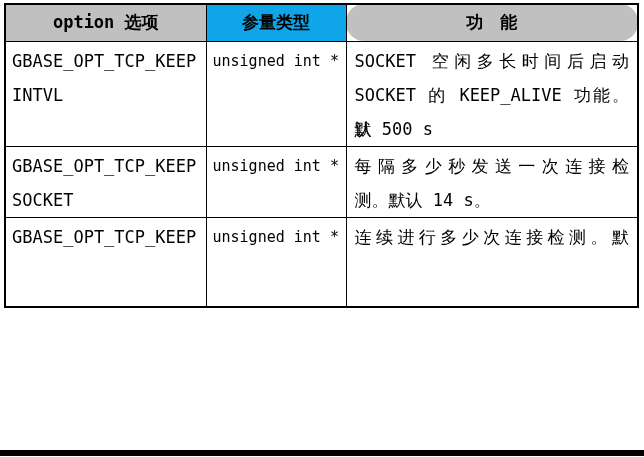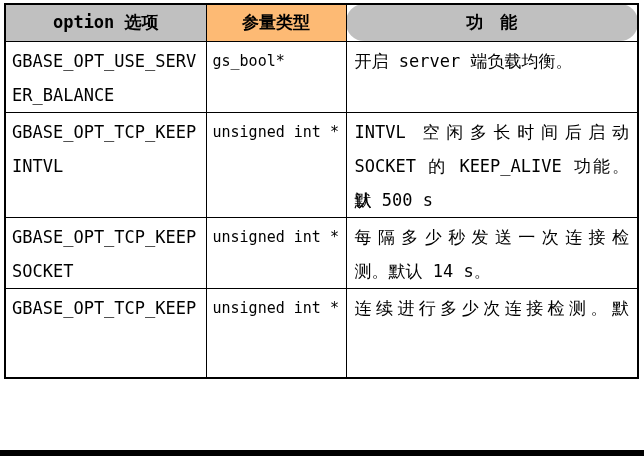--- a/index.html
+++ b/index.html
@@ -65,47 +65,35 @@
 
   <table class="options-table">
     <colgroup>
       <col style="width:201px">
       <col style="width:140px">
       <col style="width:292px">
     </colgroup>
     <thead>
       <tr class="hdr">
         <th style="background: rgb(192, 192, 192);">option 选项</th>
-        <th style="background: #fdba74;">参量类型</th>
+        <th style="background: #0ea5e9;">参量类型</th>
         <th style="background: rgb(192, 192, 192); border-radius: 18px;">功　能</th>
       </tr>
     </thead>
     <tbody>
-        <tr class="r1">
-          <td class="c-option">
-            <div class="ln nw">GBASE_OPT_USE_SERV</div>
-            <div class="ln nw">ER_BALANCE</div>
-          </td>
-          <td class="c-type">
-            <div class="ln nw">gs_bool*</div>
-          </td>
-          <td class="c-func">
-            <div class="ln">开启 server 端负载均衡。</div>
-          </td>
-        </tr>
         <tr class="r3">
           <td class="c-option">
             <div class="ln nw">GBASE_OPT_TCP_KEEP</div>
             <div class="ln nw">INTVL</div>
           </td>
           <td class="c-type">
             <div class="ln nw">unsigned int *</div>
           </td>
           <td class="c-func">
-            <div class="ln j">INTVL 空闲多长时间后启动</div>
+            <div class="ln j">SOCKET 空闲多长时间后启动</div>
             <div class="ln j">SOCKET 的 KEEP_ALIVE 功能。默</div>
             <div class="ln">认 500 s</div>
           </td>
         </tr>
         <tr class="r4">
           <td class="c-option">
             <div class="ln nw">GBASE_OPT_TCP_KEEP</div>
             <div class="ln nw">SOCKET</div>
           </td>
           <td class="c-type">

